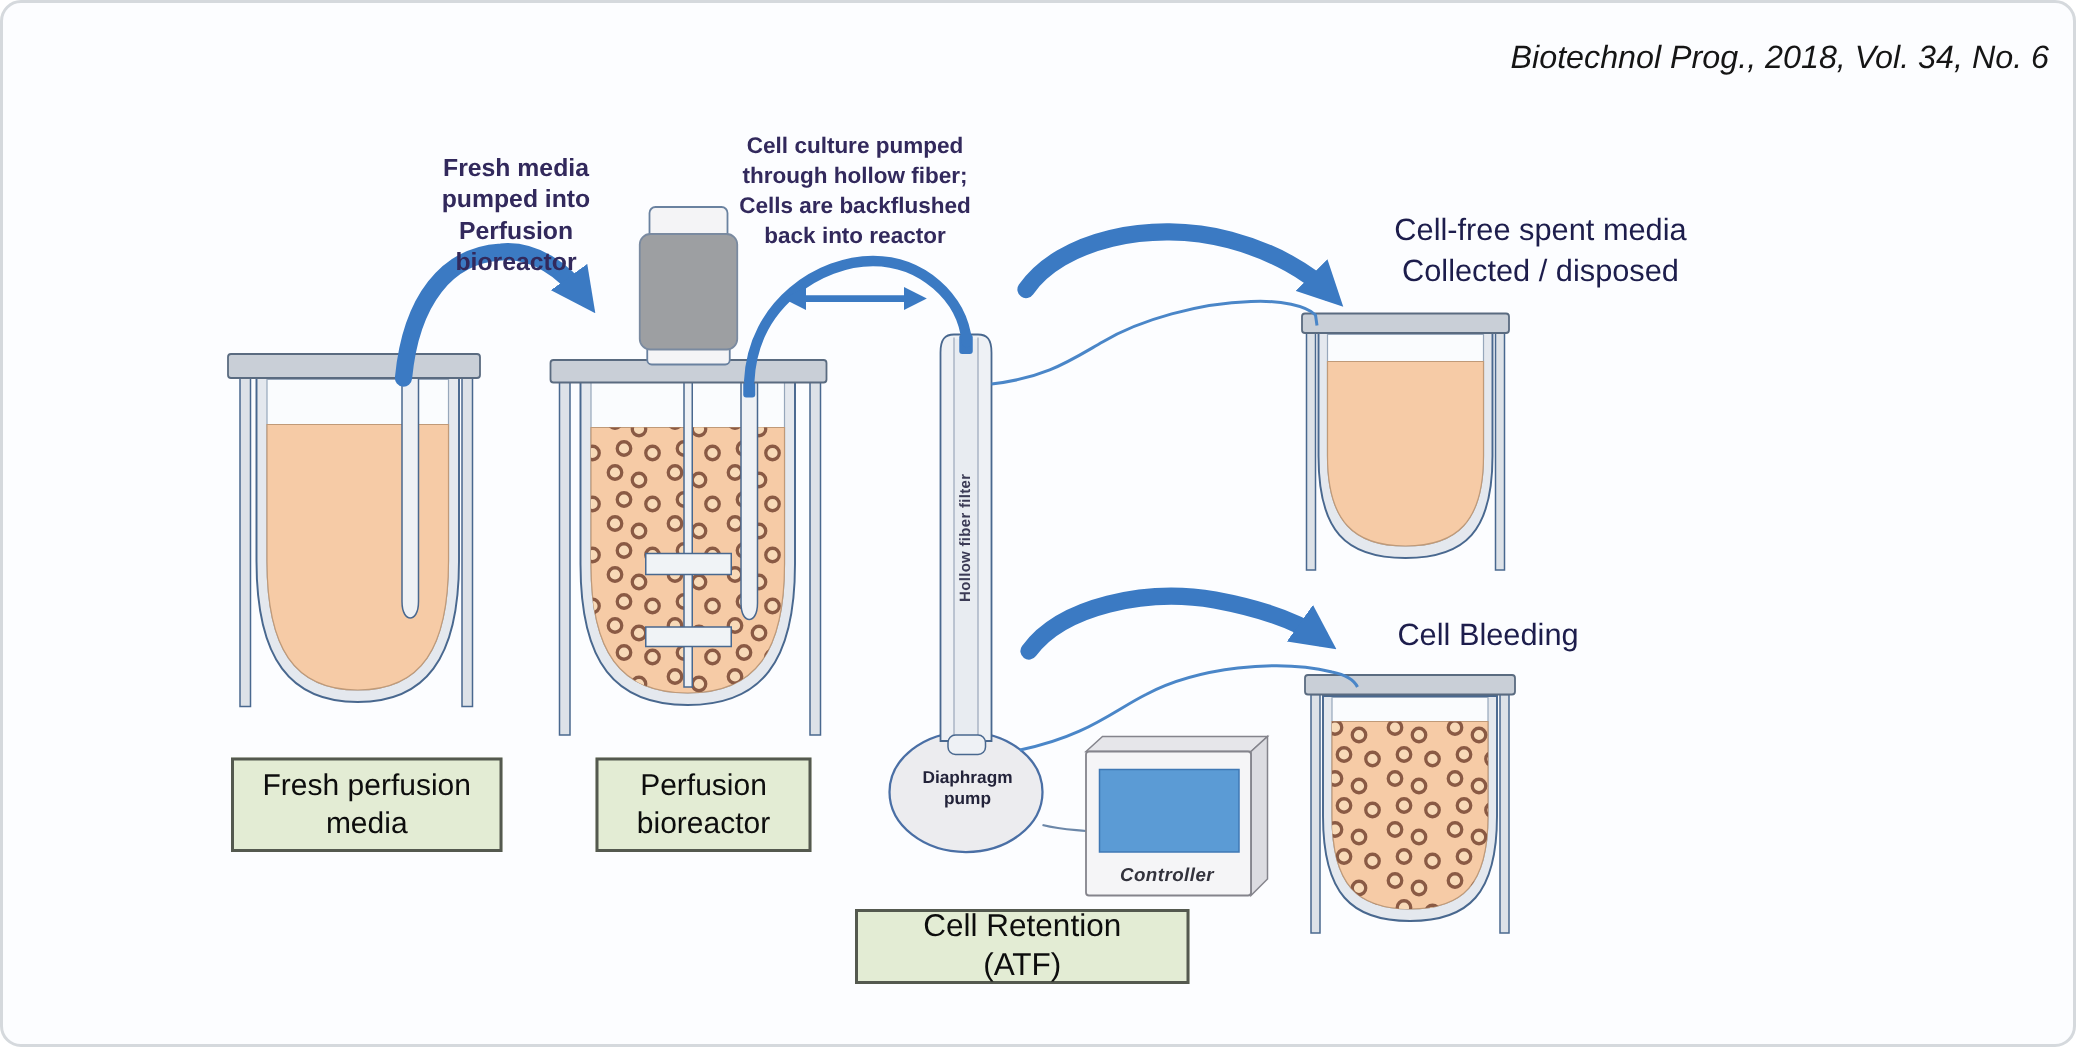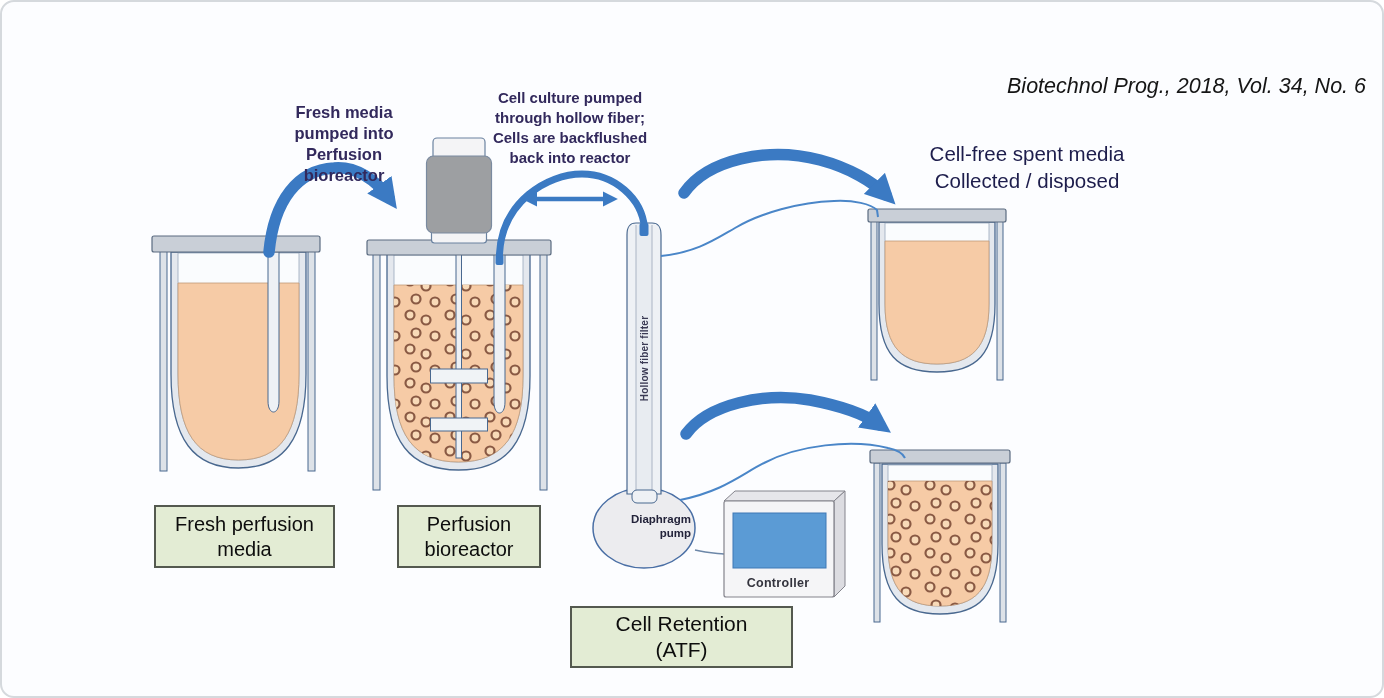--- a/index.html
+++ b/index.html
@@ -24,31 +24,31 @@
   .thinLine{stroke:#6c87a8;stroke-width:1.4;fill:none;}
 
   
   .txt{position:absolute;white-space:pre-line;text-align:center;}
   .annotation{color:var(--textNavy);font-weight:600;}
   .ann-fresh{left:262px;top:88px;width:160px;font-size:16.5px;line-height:21px;margin-top:12px;}
   .ann-recirc{left:468px;top:86px;width:200px;font-size:15px;line-height:20px;}
   .bigLabel{color:var(--labelNavy);font-weight:500;}
   .lbl-spent{left:885px;top:138px;width:280px;font-size:20.5px;line-height:27px;}
   .lbl-bleed{left:895px;top:410px;width:190px;font-size:20.5px;}
-  .citation{position:absolute;top:24px;right:16px;font-size:21.5px;font-style:italic;color:#151515;margin-top:48px;}
+  .citation{position:absolute;top:24px;right:16px;font-size:21.5px;font-style:italic;color:#151515;}
   .greenbox{position:absolute;background:var(--boxGreen);border:2px solid var(--boxBorder);
             display:flex;align-items:center;justify-content:center;text-align:center;
             font-size:20px;line-height:1.25;color:#0d0d0d;white-space:pre-line;box-sizing:border-box;}
   .box-fresh{left:152px;top:503px;width:181px;height:63px;}
   .box-bior{left:395px;top:503px;width:144px;height:63px;}
-  .box-atf{left:568px;top:604px;width:223px;height:62px;font-size:21px;}
+  .box-atf{left:568px;top:604px;width:223px;height:50px;font-size:21px;}
   .hfLabel{left:577px;top:351px;width:130px;font-size:10px;font-weight:700;letter-spacing:0.2px;
            color:#3b3b55;transform:rotate(-90deg);}
-  .pumpLabel{left:597px;top:510px;width:92px;font-size:11.5px;line-height:1.25;font-weight:700;color:#23233a;text-align:right;}
-  .ctrlLabel{left:723px;top:574px;width:106px;font-size:12.5px;font-weight:700;letter-spacing:0.3px;color:#33333d;}
+  .pumpLabel{left:597px;top:510px;width:92px;font-size:11.5px;line-height:1.25;font-weight:700;color:#23233a;}
+  .ctrlLabel{left:723px;top:574px;width:106px;font-size:12.5px;font-weight:700;letter-spacing:0.3px;color:#33333d;font-style:italic;}
 </style>
 </head>
 <body>
 
 <div class="frame">
 
   <svg width="1384" height="698" viewBox="0 0 1384 698">
     <defs>
       <pattern id="cells" width="40" height="34" patternUnits="userSpaceOnUse">
         <circle class="cellRing" cx="8" cy="7" r="4.5"></circle>
@@ -152,20 +152,21 @@
   <div class="txt annotation ann-fresh">Fresh media
 pumped into
 Perfusion
 bioreactor</div>
   <div class="txt bigLabel lbl-spent">Cell-free spent media
 Collected / disposed</div>
   <div class="txt annotation ann-recirc">Cell culture pumped
 through hollow fiber;
 Cells are backflushed
 back into reactor</div>
+  <div class="txt bigLabel lbl-bleed">Cell Bleeding</div>
 
   <div class="greenbox box-fresh">Fresh perfusion
 media</div>
   <div class="greenbox box-bior">Perfusion
 bioreactor</div>
   <div class="greenbox box-atf">Cell Retention
 (ATF)</div>
 
   <div class="txt hfLabel">Hollow fiber filter</div>
   <div class="txt pumpLabel">Diaphragm

